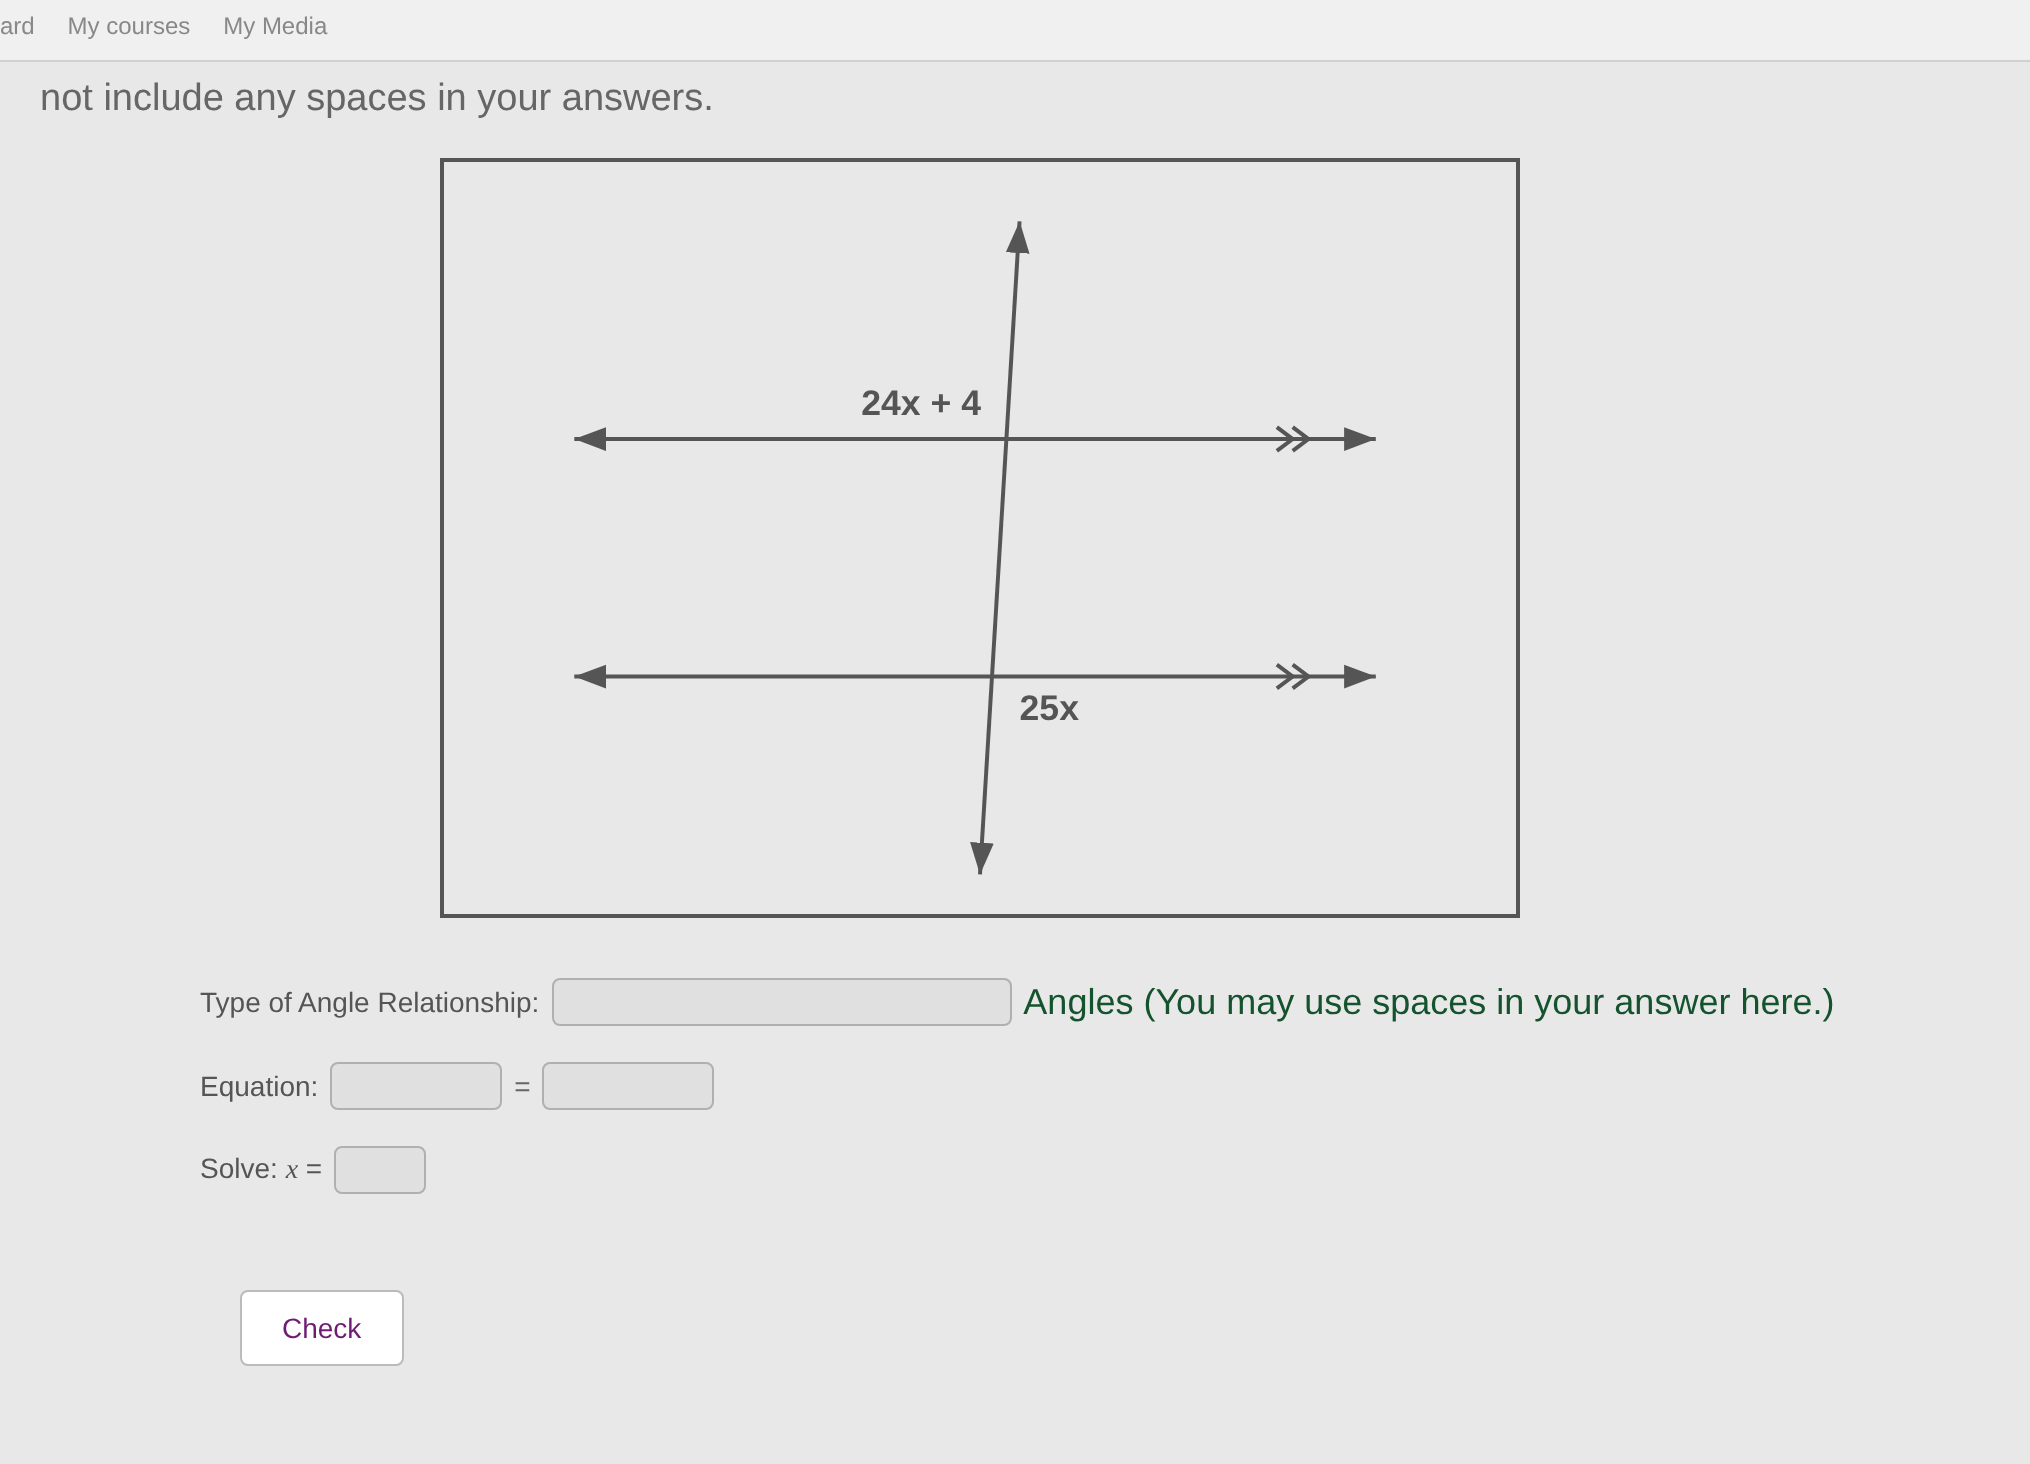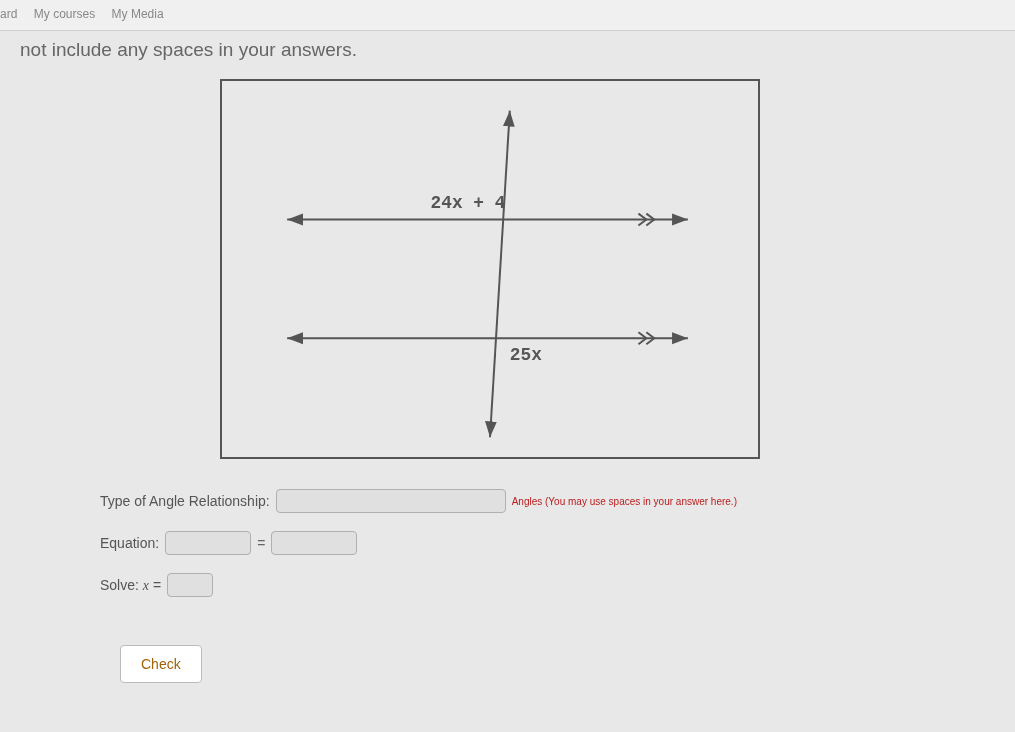--- a/index.html
+++ b/index.html
@@ -31,21 +31,20 @@
     font-size: 19px;
     margin-bottom: 18px;
   }
   .diagram-container {
     width: 540px;
     height: 380px;
     border: 2px solid #555;
     margin: 0 0 30px 200px;
     background: #e8e8e8;
     position: relative;
-    font-family: Liberation Mono, monospace;
   }
   .diagram-svg {
     width: 100%;
     height: 100%;
   }
   .form-row {
     margin: 0 0 18px 80px;
     display: flex;
     align-items: center;
     font-size: 14px;
@@ -61,39 +60,39 @@
     border-radius: 4px;
     height: 24px;
     padding: 2px 6px;
     font-size: 13px;
   }
   .input-wide { width: 230px; }
   .input-med { width: 86px; }
   .input-small { width: 46px; }
   .after-text {
     margin-left: 6px;
-    color: #b91c1c;
-    font-size: 10px;
+    color: #14532d;
+    font-size: 18px;
   }
   .equals-sign {
     margin: 0 6px;
     color: #666;
   }
   .italic-x {
     font-style: italic;
     font-family: 'Times New Roman', serif;
   }
   .check-btn {
     margin: 30px 0 0 100px;
     background: #fff;
     border: 1px solid #bbb;
     border-radius: 4px;
     padding: 10px 20px;
     font-size: 14px;
-    color: #a16207;
+    color: #701a75;
     cursor: pointer;
   }
 </style>
 </head>
 <body>
 
 <div class="nav-bar">
   <span>ard</span>
   <span>My courses</span>
   <span>My Media</span>

